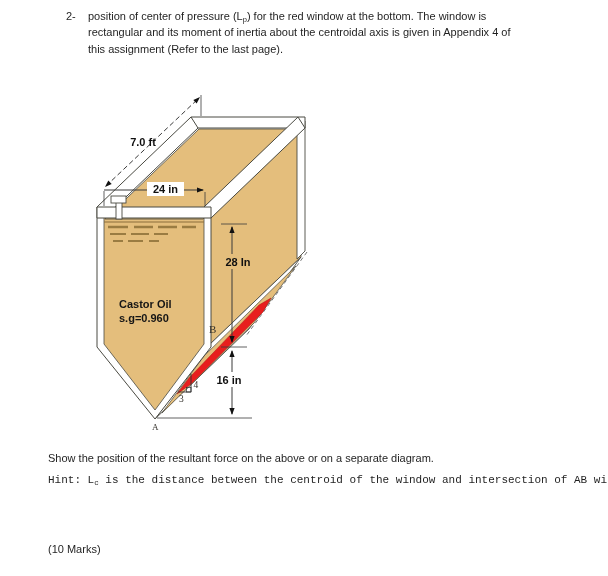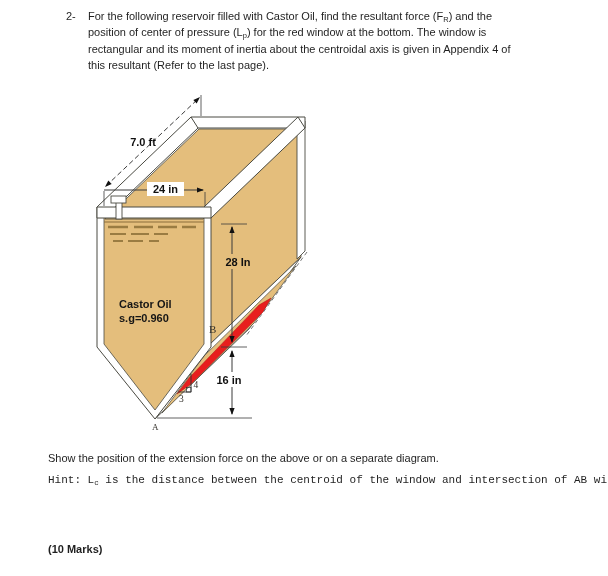--- a/index.html
+++ b/index.html
@@ -7,38 +7,37 @@
         font-family:"Liberation Sans",sans-serif;color:#1f1f1f;}
   .question-row{position:absolute;top:8px;left:66px;width:500px;font-size:11px;line-height:16.3px;}
   .qnum{position:absolute;left:0;top:0;}
   .qtext{margin-left:22px;}
   .tline{white-space:nowrap;}
   sub{font-size:7.5px;vertical-align:-2px;line-height:0;}
   .fblock{position:absolute;left:48px;font-size:11px;line-height:16.5px;}
   .f-show{top:450px;}
   .f-hint{top:472px;font-family:Liberation Mono, monospace;}
   .f-ps{top:518px;}
-  .f-marks{top:541px;font-weight:bold;}
+  .f-marks{top:541px;font-weight:normal;}
   svg text{font-family:"Liberation Sans",sans-serif;}
   svg .dimlbl{font-size:11px;font-weight:bold;fill:#101010;}
   svg .oillbl{font-size:11px;font-weight:bold;fill:#151515;}
   svg .ptlbl{font-family:"Liberation Serif",serif;fill:#33302a;}
 </style>
 </head>
 <body>
 
 <div class="page">
 
   <div class="question-row">
     <span class="qnum">2-</span>
     <div class="qtext">
-        <div class="tline">For the following reservoir filled with Castor Oil, find the resultant force (F<sub>R</sub>) and the</div>
         <div class="tline">position of center of pressure (L<sub>p</sub>) for the red window at the bottom. The window is</div>
         <div class="tline">rectangular and its moment of inertia about the centroidal axis is given in Appendix 4 of</div>
-        <div class="tline">this resultant (Refer to the last page).</div>
+        <div class="tline">this assignment (Refer to the last page).</div>
       </div>
   </div>
 
   <svg width="608" height="576" viewBox="0 0 608 576" style="position:absolute;left:0;top:0;">
 
     <polygon points="207,213 301,123 301,257 207,347" stroke="#4A4A42" stroke-width="0.8" fill="#E4BE7C"></polygon>
 
     <polygon points="297,121 305,121 305,251 297,259" fill="#ffffff" stroke="#4A4A42" stroke-width="0.9"></polygon>
 
     <polygon points="155,419 207,347 301,257 249,329" fill="#ffffff" stroke="#4A4A42" stroke-width="0.9"></polygon>
@@ -116,21 +115,21 @@
     <text class="ptlbl" font-size="9.5" x="179" y="402">3</text>
 
     <text class="oillbl" x="119" y="308">Castor Oil</text>
     <text class="oillbl" x="119" y="322">s.g=0.960</text>
 
     <text class="ptlbl" font-size="11" x="209" y="333">B</text>
     <text class="ptlbl" font-size="9" x="152" y="430">A</text>
   </svg>
 
   <div class="fblock f-show">
-      <div class="tline">Show the position of the extension force on the above or on a separate diagram.</div>
+      <div class="tline">Show the position of the resultant force on the above or on a separate diagram.</div>
     </div>
   <div class="fblock f-hint">
       <div class="tline">Hint: L<sub>c</sub> is the distance between the centroid of the window and intersection of AB with the</div>
     </div>
   <div class="fblock f-marks">
       <div class="tline">(10 Marks)</div>
     </div>
 
 </div>
 

